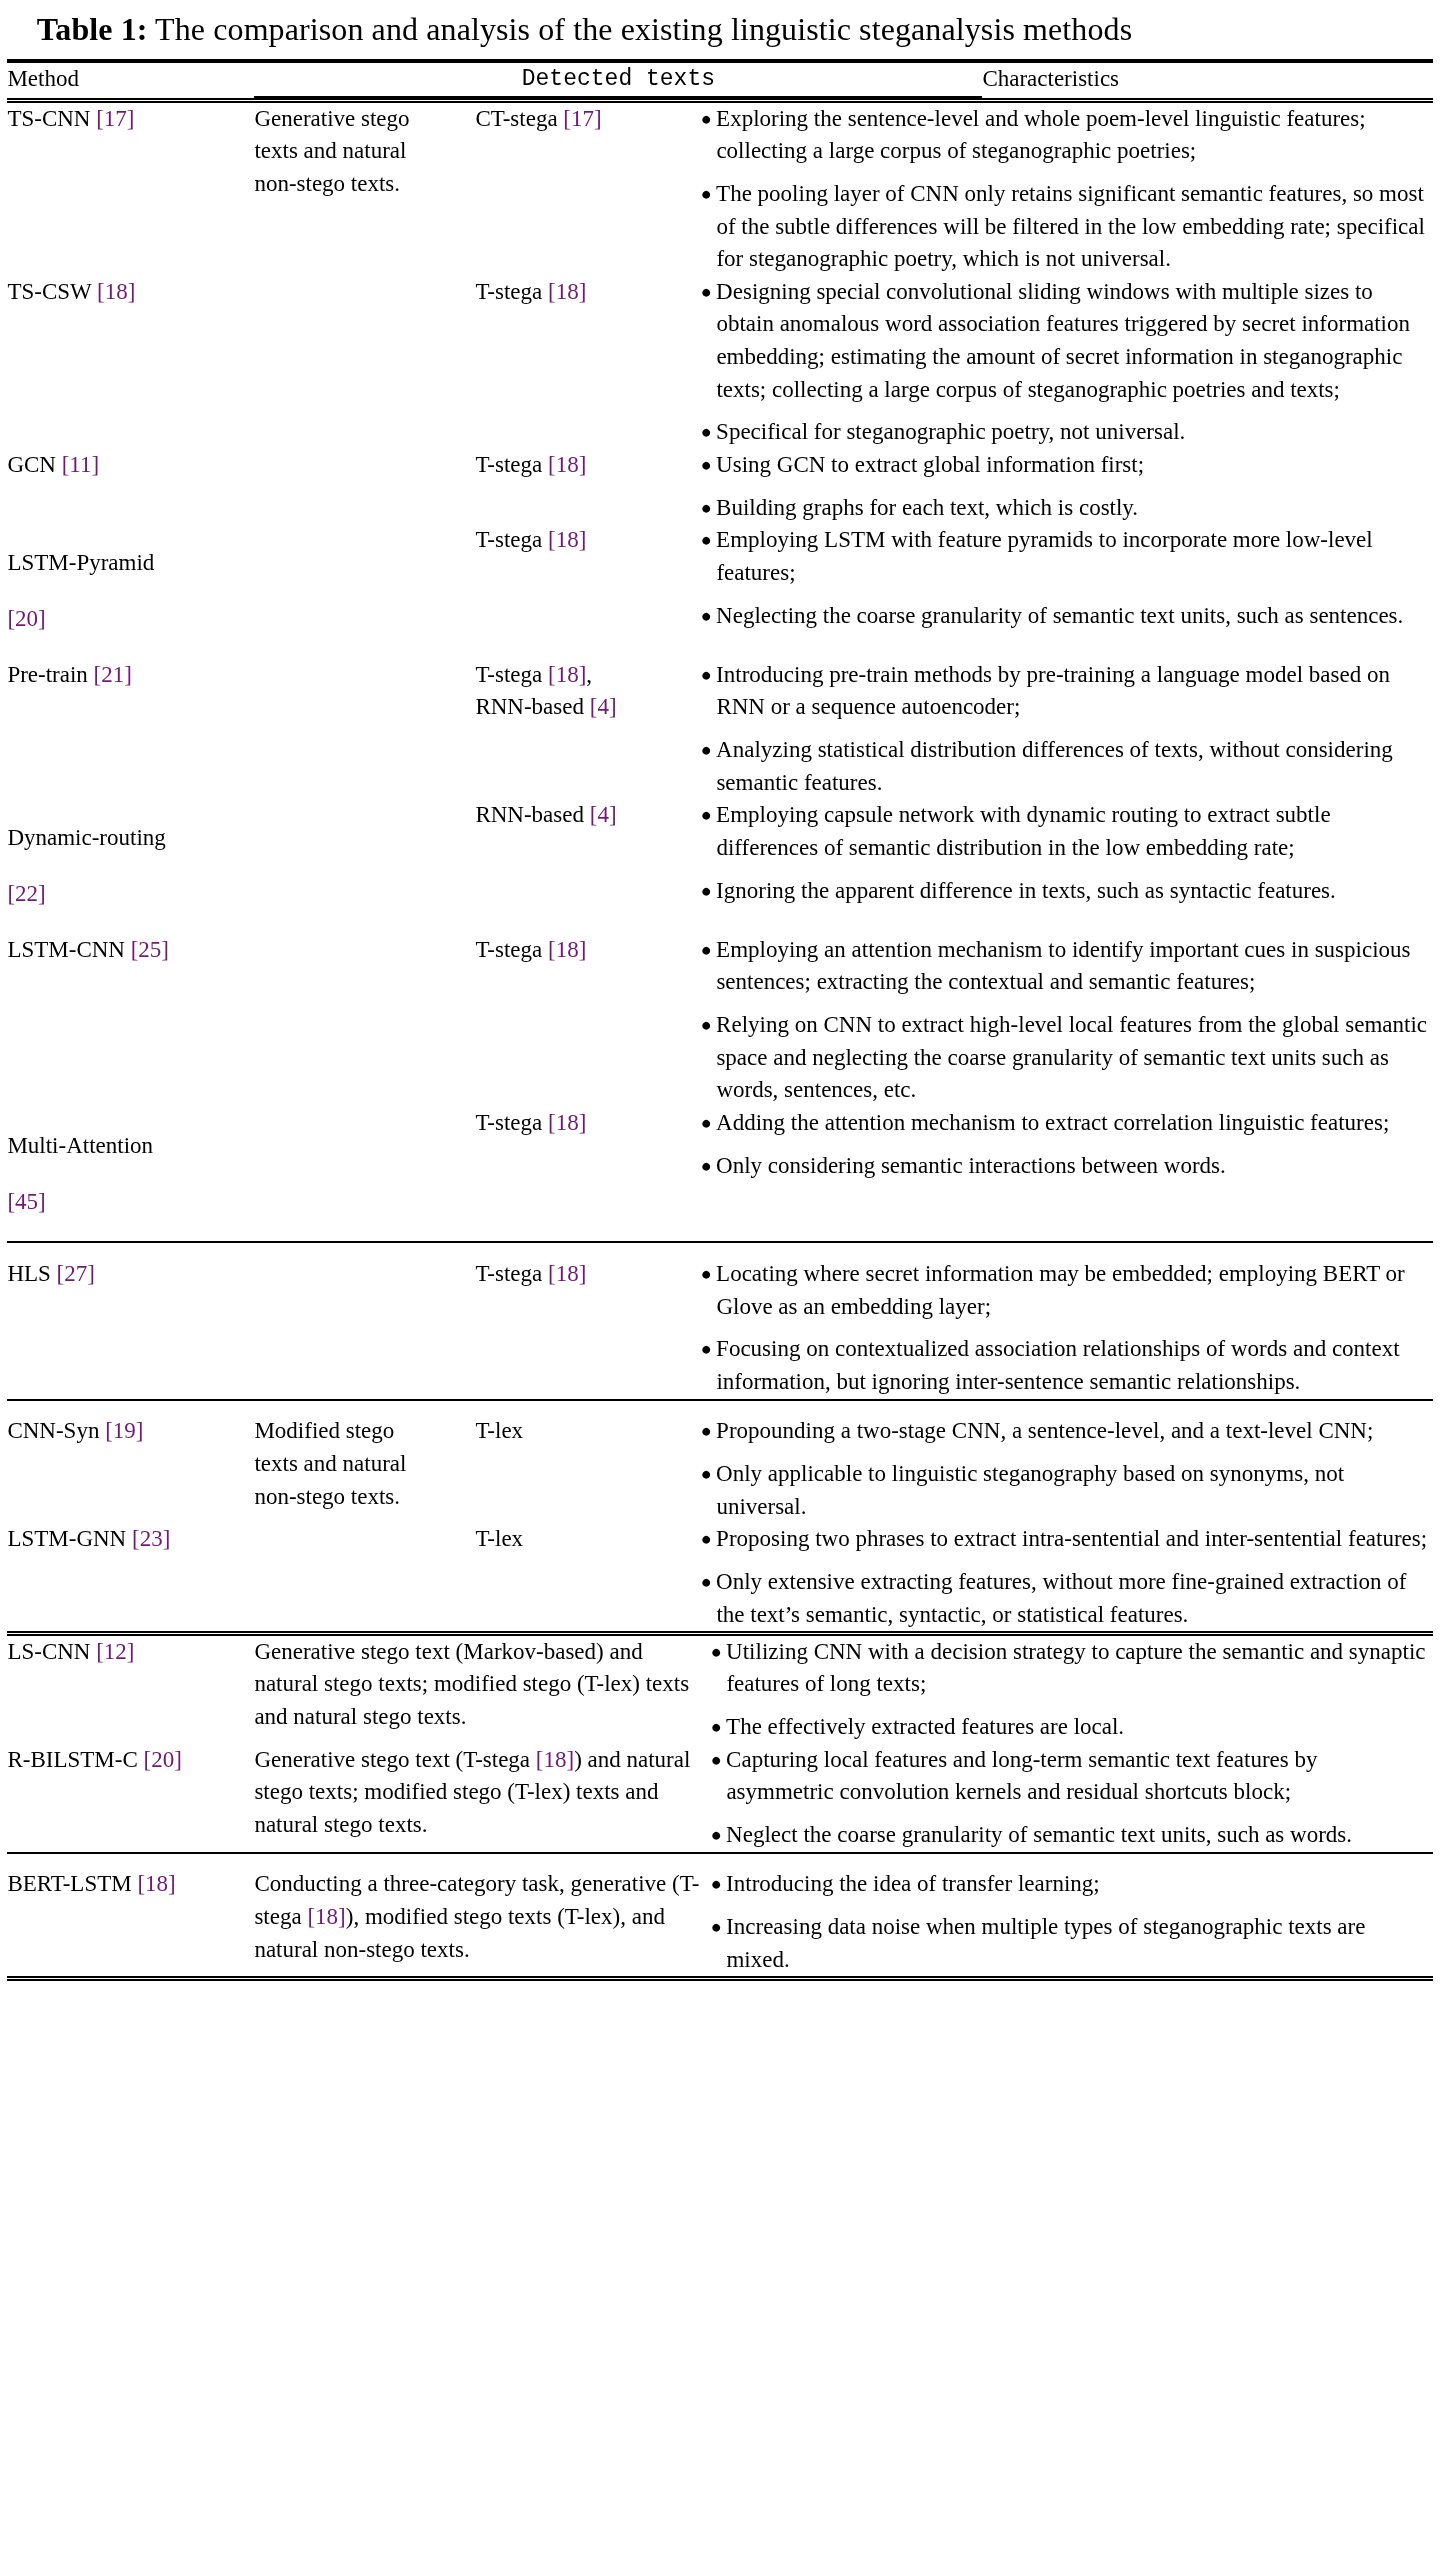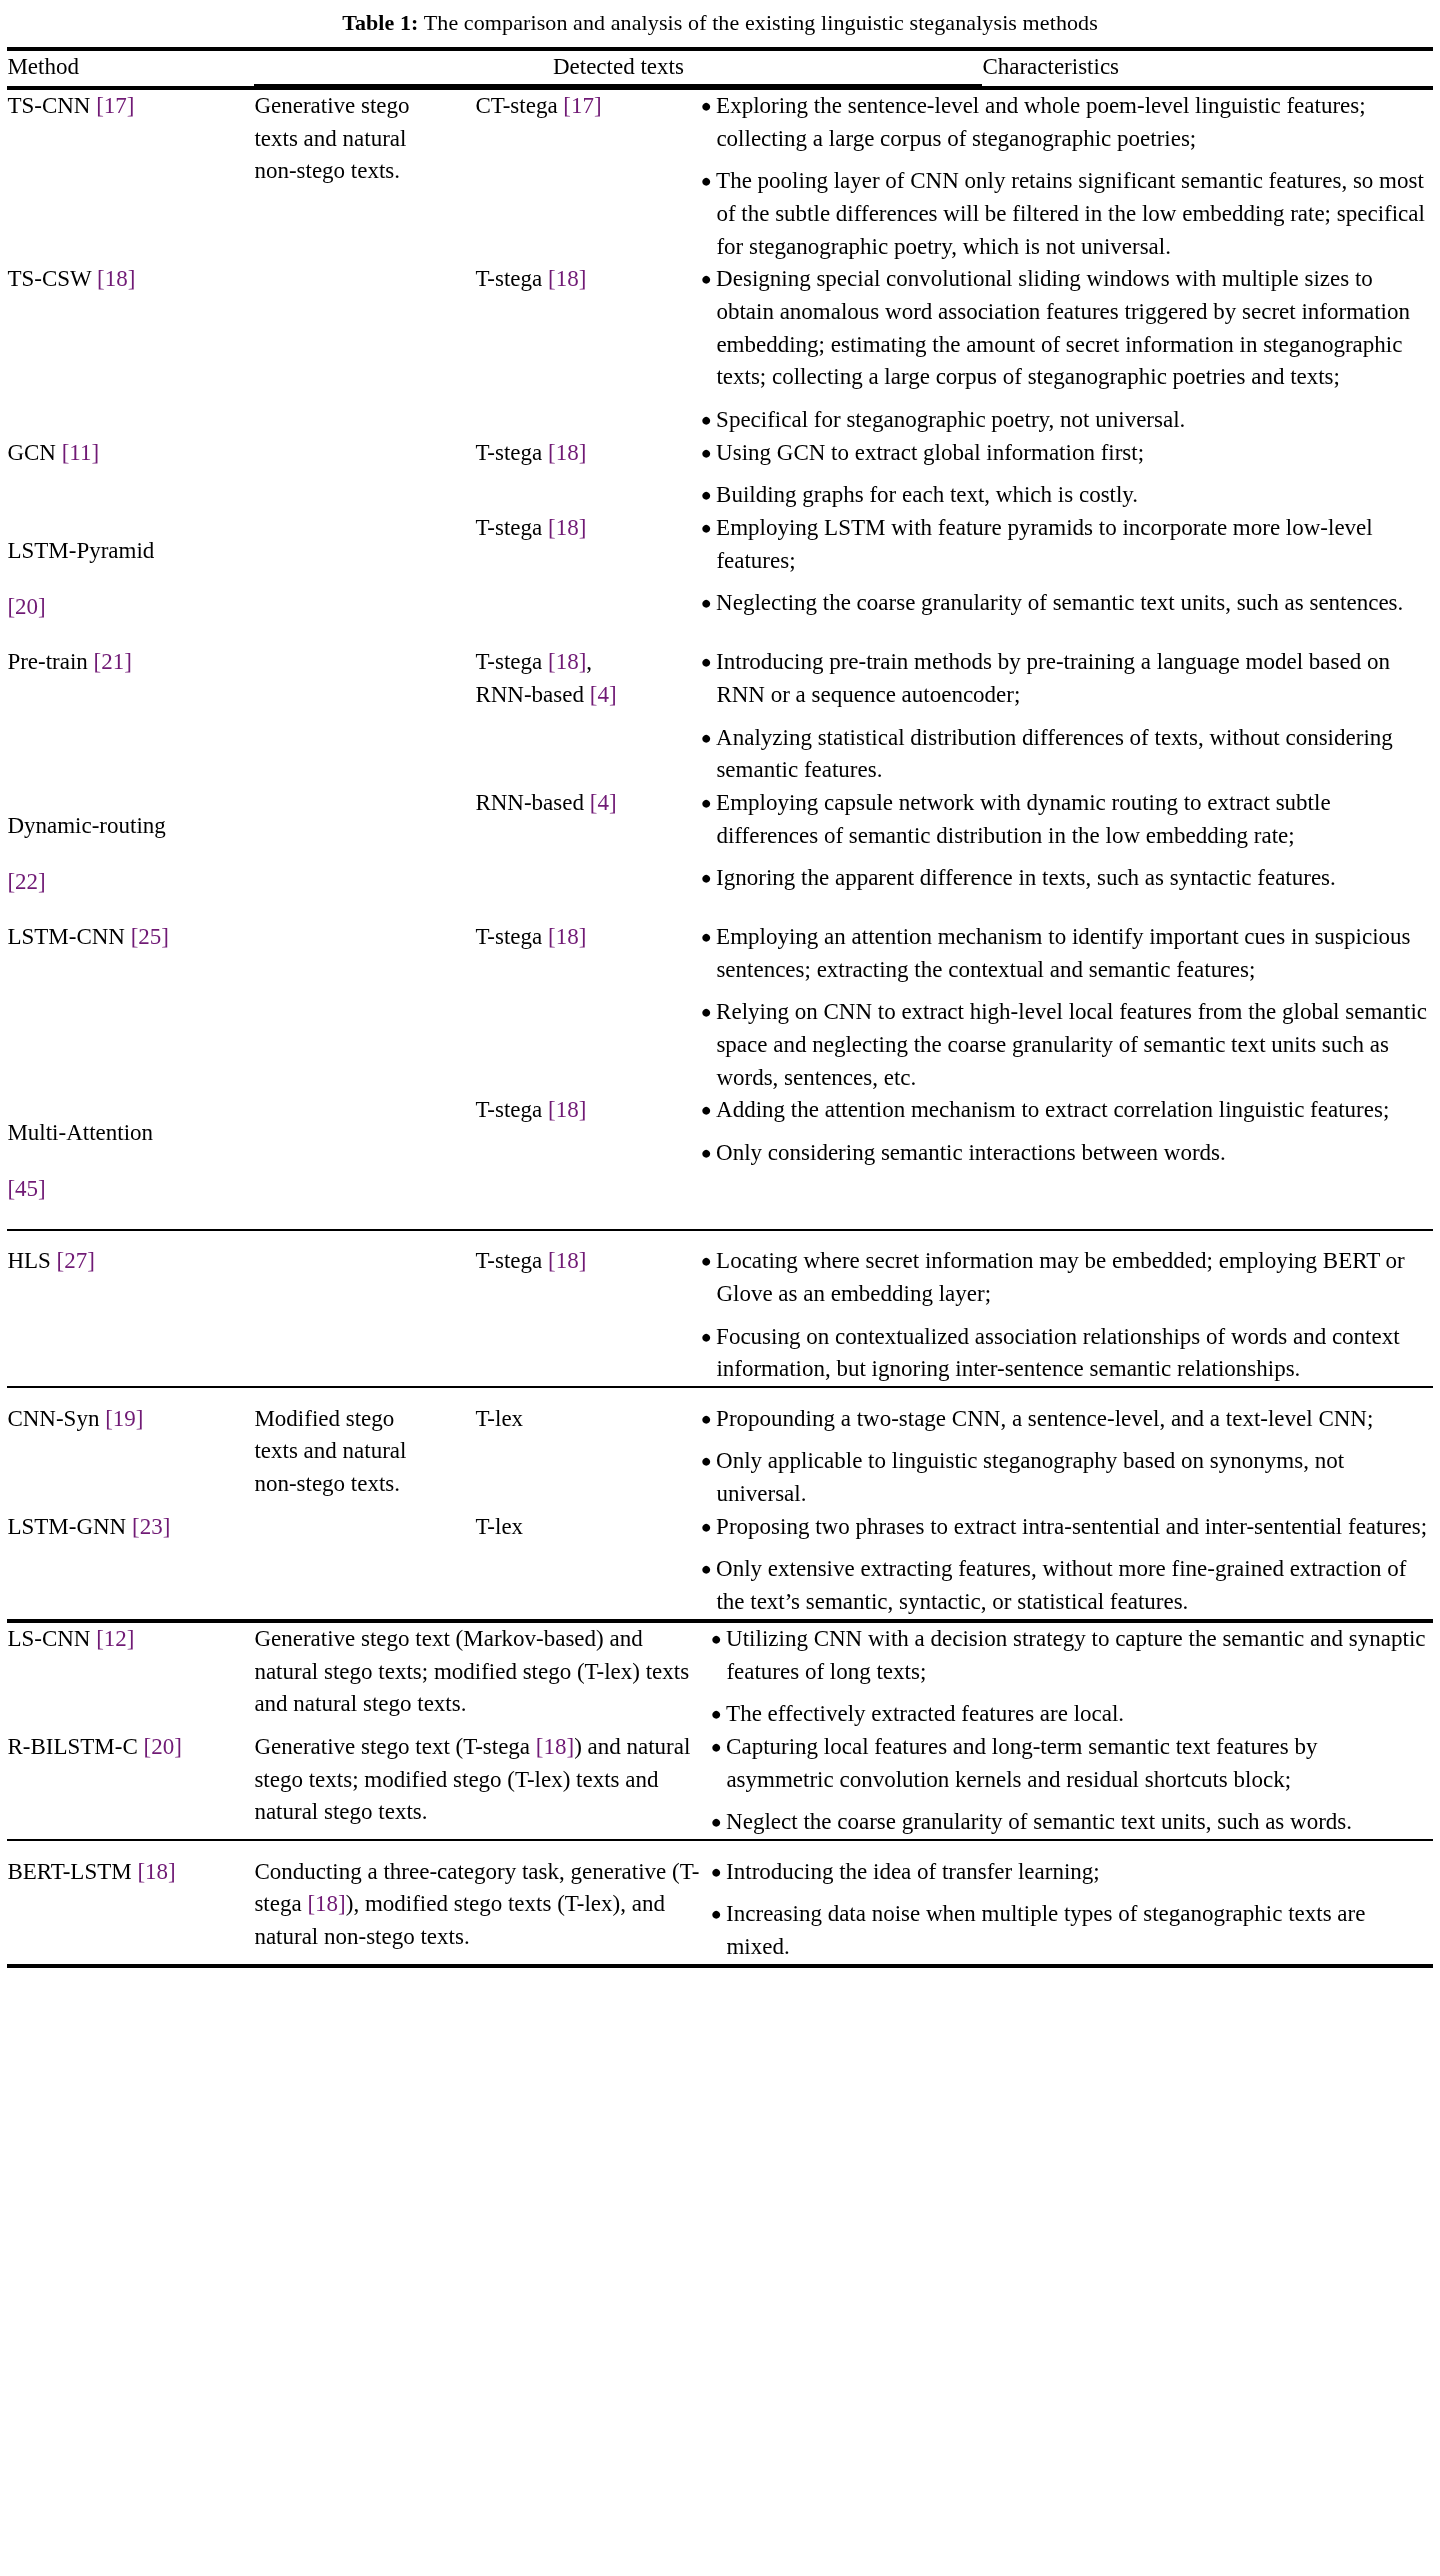--- a/index.html
+++ b/index.html
@@ -15,22 +15,22 @@
   }
 
   .page {
     width: 1440px;
     padding: 0 7.4px 0 7.4px;
     position: relative;
   }
 
   
   .caption {
-    text-align: center;
-    font-size: 22px;
+    text-align: left;
+    font-size: 32px;
     line-height: 1.25;
     padding: 8.8px 29.4px 10.3px 29.4px;
     letter-spacing: 0.1px;
   }
   .caption .cap-label { font-weight: bold; }
   .caption .cap-text  { font-weight: normal; }
 
   
   .rule-double {
     border: 0;
@@ -59,20 +59,21 @@
   .col-method  { width: 247px; }
   .col-types   { width: 221px; }
   .col-stego   { width: 225px; }
   .col-char    { width: auto; }
 
   
   .hdr-top td { padding: 10.3px 0 4.4px 0; }
   .hdr-detected {
     text-align: center;
     padding-left: 0;
+    font-family: Liberation Mono, monospace;
   }
   .hdr-detected-inner {
     display: block;
     text-align: center;
   }
   .hdr-subrule td { padding: 0; }
   .subrule-line {
     height: 0;
     border-top: 2.2px solid #000;
     width: 100%;

